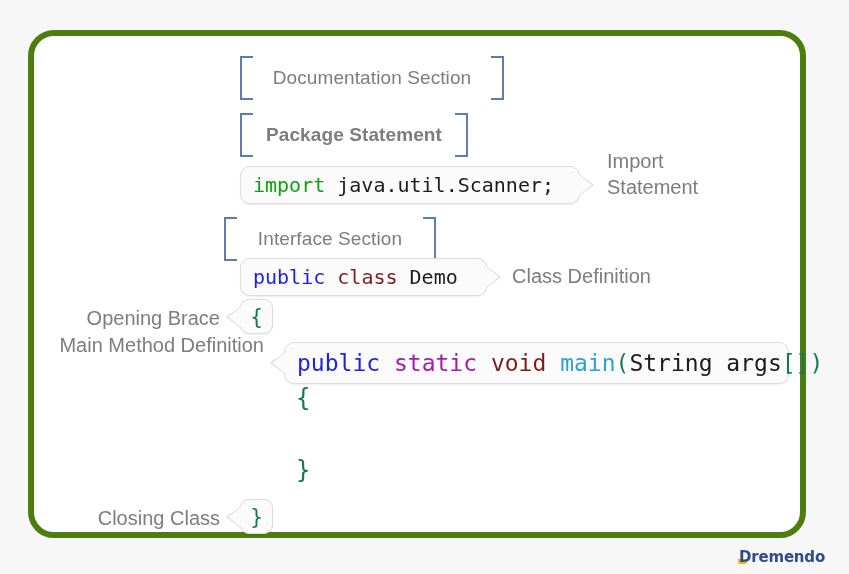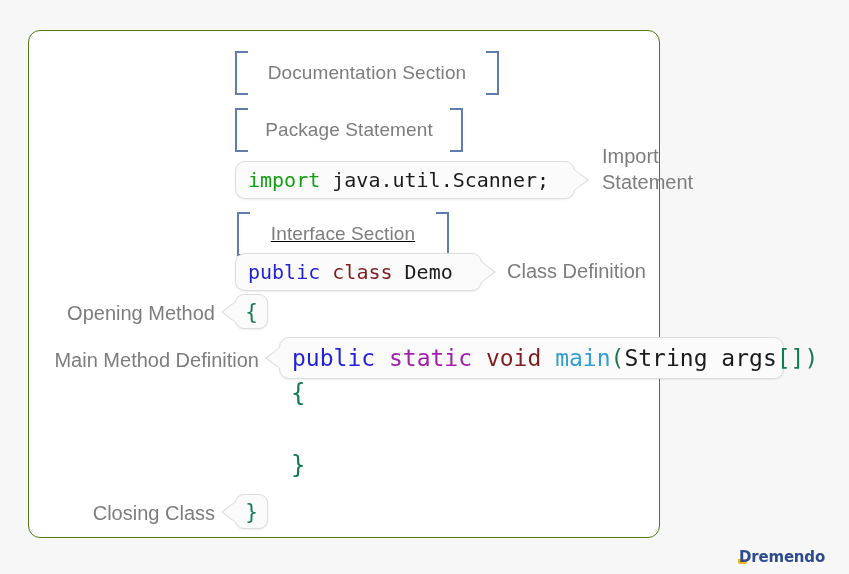--- a/index.html
+++ b/index.html
@@ -13,25 +13,25 @@
     font-family: "Liberation Sans", sans-serif;
     overflow: hidden;
     position: relative;
   }
 
   
   #card {
     position: absolute;
     left: 28px;
     top: 30px;
-    width: 632px;
+    width: 778px;
     height: 508px;
     background: #ffffff;
-    border: 1px solid #4d7c0f;
-    border-radius: 12px;
+    border: 6px solid #4d7c0f;
+    border-radius: 26px;
     box-sizing: border-box;
   }
 
   
   .bracket-box {
     position: absolute;
     display: flex;
     align-items: center;
     justify-content: center;
     box-sizing: border-box;
@@ -190,38 +190,38 @@
 <body>
 
 <div id="card">
 
   <div class="bracket-box" style="left:206px; top:20px; width:264px; height:44px;">
     <span class="brk left"></span>
     <span class="brk right"></span>
     <span class="btext">Documentation Section</span>
   </div>
 
-  <div class="bracket-box" style="left:206px; top:77px; width:228px; height:44px;">
+  <div class="bracket-box" style="left:206px; top:77px; width:228px; height:44px;font-weight:bold;">
     <span class="brk left"></span>
     <span class="brk right"></span>
     <span class="btext">Package Statement</span>
   </div>
 
   <div class="code-bubble" style="left:206px; top:130px; width:340px; height:38px; font-size:20px;">
     <span class="tok k-green">import</span>
     <span class="tok k-black" style="white-space:pre;"> java.util.Scanner;</span>
     <span class="tail-r"></span>
     <span class="tail-r-in"></span>
   </div>
   <div class="side-label" style="left:573px; top:113px;">
     <div>Import</div>
     <div>Statement</div>
   </div>
 
-  <div class="bracket-box" style="left:208px; top:181px; width:212px; height:44px;text-decoration:underline;">
+  <div class="bracket-box" style="left:190px; top:181px; width:212px; height:44px;">
     <span class="brk left"></span>
     <span class="brk right"></span>
     <span class="btext">Interface Section</span>
   </div>
 
   <div class="code-bubble" style="left:206px; top:222px; width:247px; height:38px; font-size:20px;">
     <span class="tok k-blue">public</span>
     <span class="tok k-black" style="white-space:pre;">&nbsp;</span>
     <span class="tok k-red">class</span>
     <span class="tok k-black" style="white-space:pre;">&nbsp;</span>
@@ -229,38 +229,38 @@
     <span class="tail-r"></span>
     <span class="tail-r-in"></span>
   </div>
   <div class="side-label" style="left:478px; top:228px;">Class Definition</div>
 
   <div class="code-bubble small" style="left:206px; top:263px; width:33px; height:35px; font-size:21px; justify-content:center; padding:0;">
     <span class="tok k-brace">{</span>
     <span class="tail-l"></span>
     <span class="tail-l-in"></span>
   </div>
-  <div class="side-label right-al" style="left:0px; top:270px; width:186px;">Opening Method</div>
+  <div class="side-label right-al" style="left:0px; top:270px; width:186px;">Opening Brace</div>
 
   <div class="code-bubble" style="left:250px; top:306px; width:505px; height:42px; font-size:23px;">
     <span class="tok k-blue">public</span>
     <span class="tok" style="white-space:pre;">&nbsp;</span>
     <span class="tok k-orange">static</span>
     <span class="tok" style="white-space:pre;">&nbsp;</span>
     <span class="tok k-red">void</span>
     <span class="tok" style="white-space:pre;">&nbsp;</span>
     <span class="tok k-ltblue">main</span>
     <span class="tok k-paren">(</span>
     <span class="tok k-black" style="white-space:pre;">String args</span>
     <span class="tok k-paren">[]</span>
     <span class="tok k-paren">)</span>
     <span class="tail-l"></span>
     <span class="tail-l-in"></span>
   </div>
-  <div class="side-label right-al" style="left:0px; top:317px; width:230px;">Main Method Definition</div>
+  <div class="side-label right-al" style="left:0px; top:297px; width:230px;">Main Method Definition</div>
 
   <div class="bare-brace" style="left:262px; top:348px;">{</div>
 
 
   <div class="bare-brace" style="left:262px; top:420px;">}</div>
 
   <div class="code-bubble small" style="left:206px; top:463px; width:33px; height:35px; font-size:21px; justify-content:center; padding:0;">
     <span class="tok k-brace">}</span>
     <span class="tail-l"></span>
     <span class="tail-l-in"></span>

